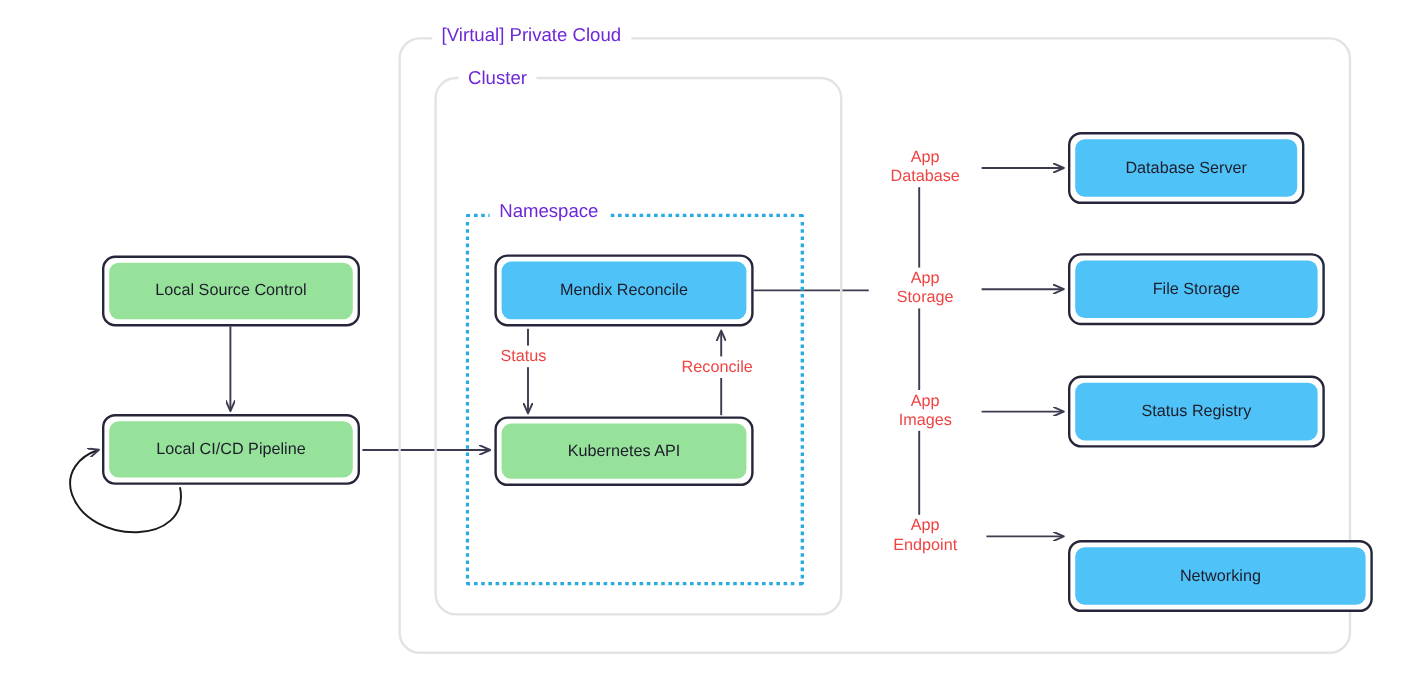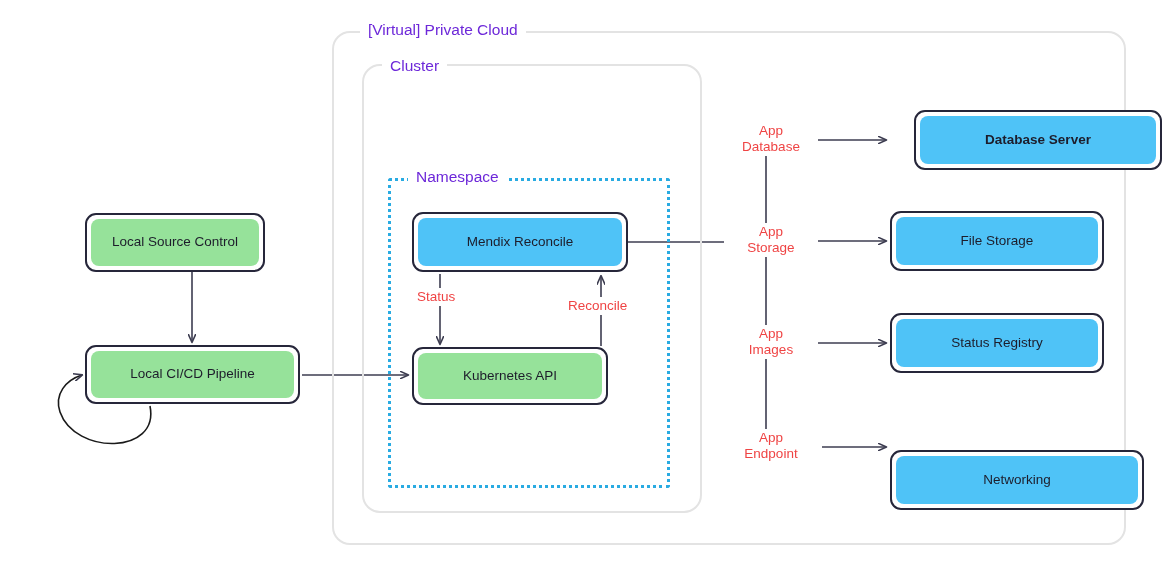--- a/index.html
+++ b/index.html
@@ -124,37 +124,37 @@
 
   <div class="group-frame" style="left:332px; top:31px; width:794px; height:514px;"></div>
   <div class="group-label" style="left:360px; top:21px;">[Virtual] Private Cloud</div>
 
   <div class="group-frame" style="left:362px; top:64px; width:340px; height:449px;"></div>
   <div class="group-label" style="left:382px; top:57px;">Cluster</div>
 
   <div class="ns-frame" style="left:388px; top:178px; width:282px; height:310px;"></div>
   <div class="group-label" style="left:408px; top:168px;">Namespace</div>
 
-  <div class="node green" style="left:85px; top:213px; width:180px; height:59px;">
+  <div class="node green" style="left:85px; top:213px; width:215px; height:59px;">
     <div class="fill">Local Source Control</div>
   </div>
 
   <div class="node green" style="left:85px; top:345px; width:215px; height:59px;">
     <div class="fill">Local CI/CD Pipeline</div>
   </div>
 
   <div class="node blue" style="left:412px; top:212px; width:216px; height:60px;">
     <div class="fill">Mendix Reconcile</div>
   </div>
 
-  <div class="node green" style="left:412px; top:347px; width:196px; height:58px;align-items:flex-end;">
+  <div class="node green" style="left:412px; top:347px; width:216px; height:58px;align-items:flex-end;">
     <div class="fill">Kubernetes API</div>
   </div>
 
-  <div class="node blue" style="left:914px; top:110px; width:248px; height:60px;font-weight:bold;">
+  <div class="node blue" style="left:890px; top:110px; width:197px; height:60px;">
     <div class="fill">Database Server</div>
   </div>
 
   <div class="node blue" style="left:890px; top:211px; width:214px; height:60px;">
     <div class="fill">File Storage</div>
   </div>
 
   <div class="node blue" style="left:890px; top:313px; width:214px; height:60px;">
     <div class="fill">Status Registry</div>
   </div>

